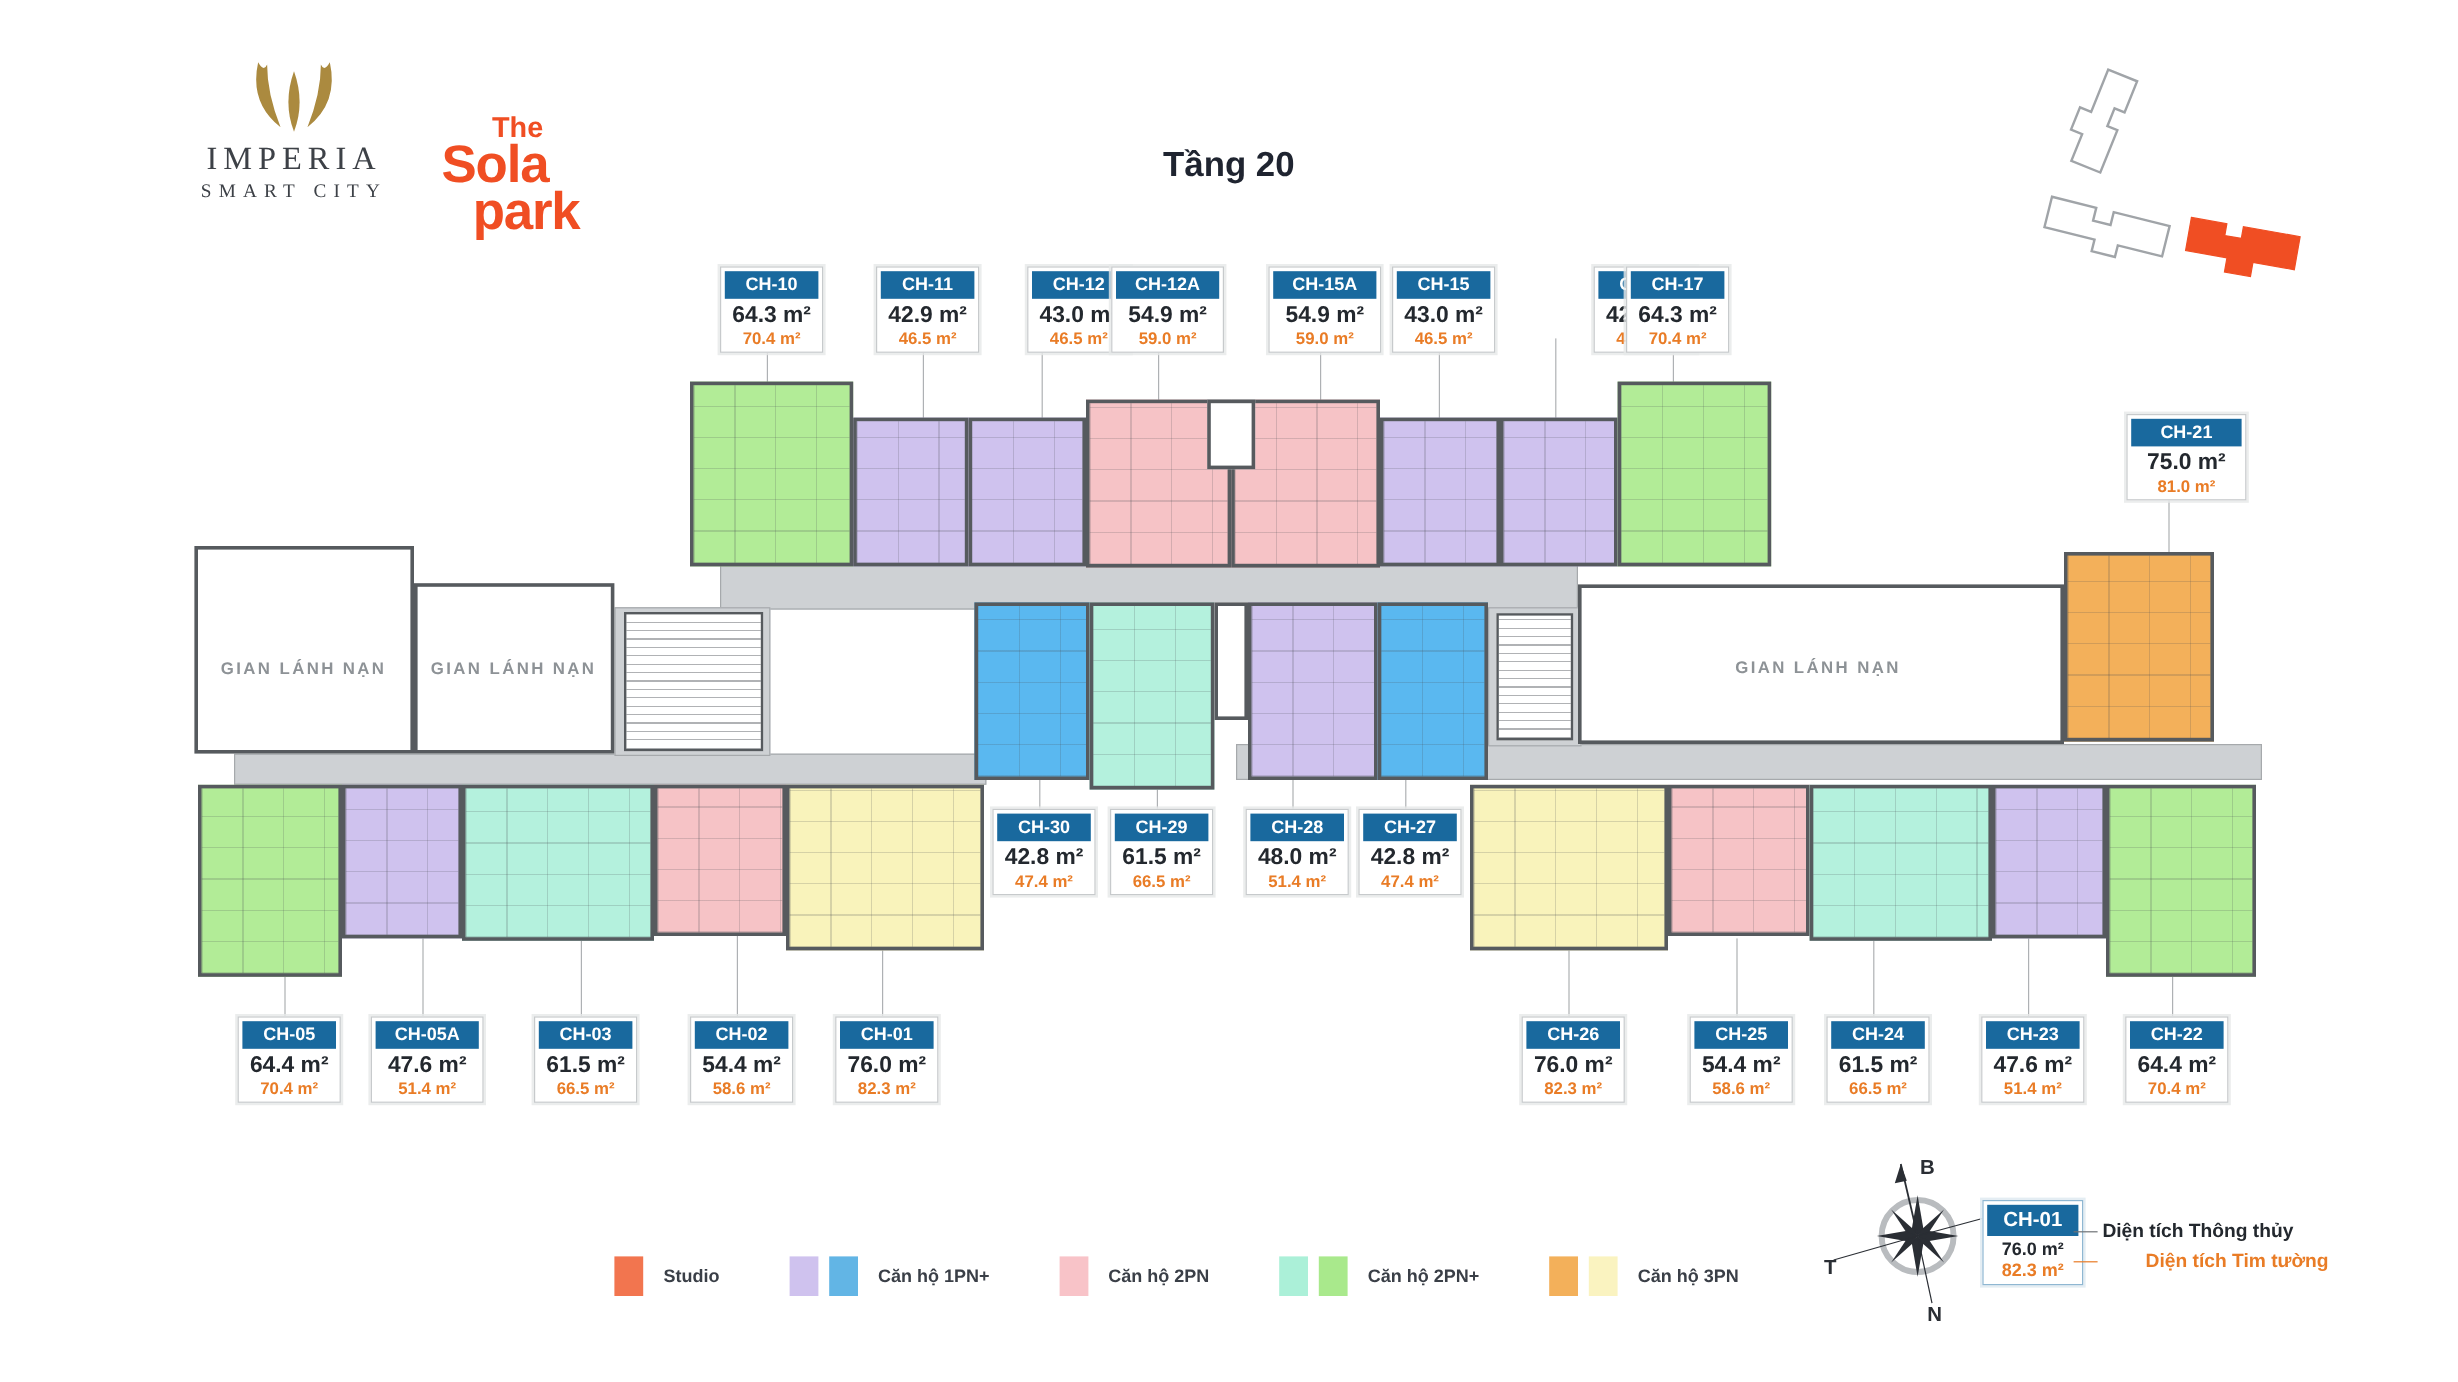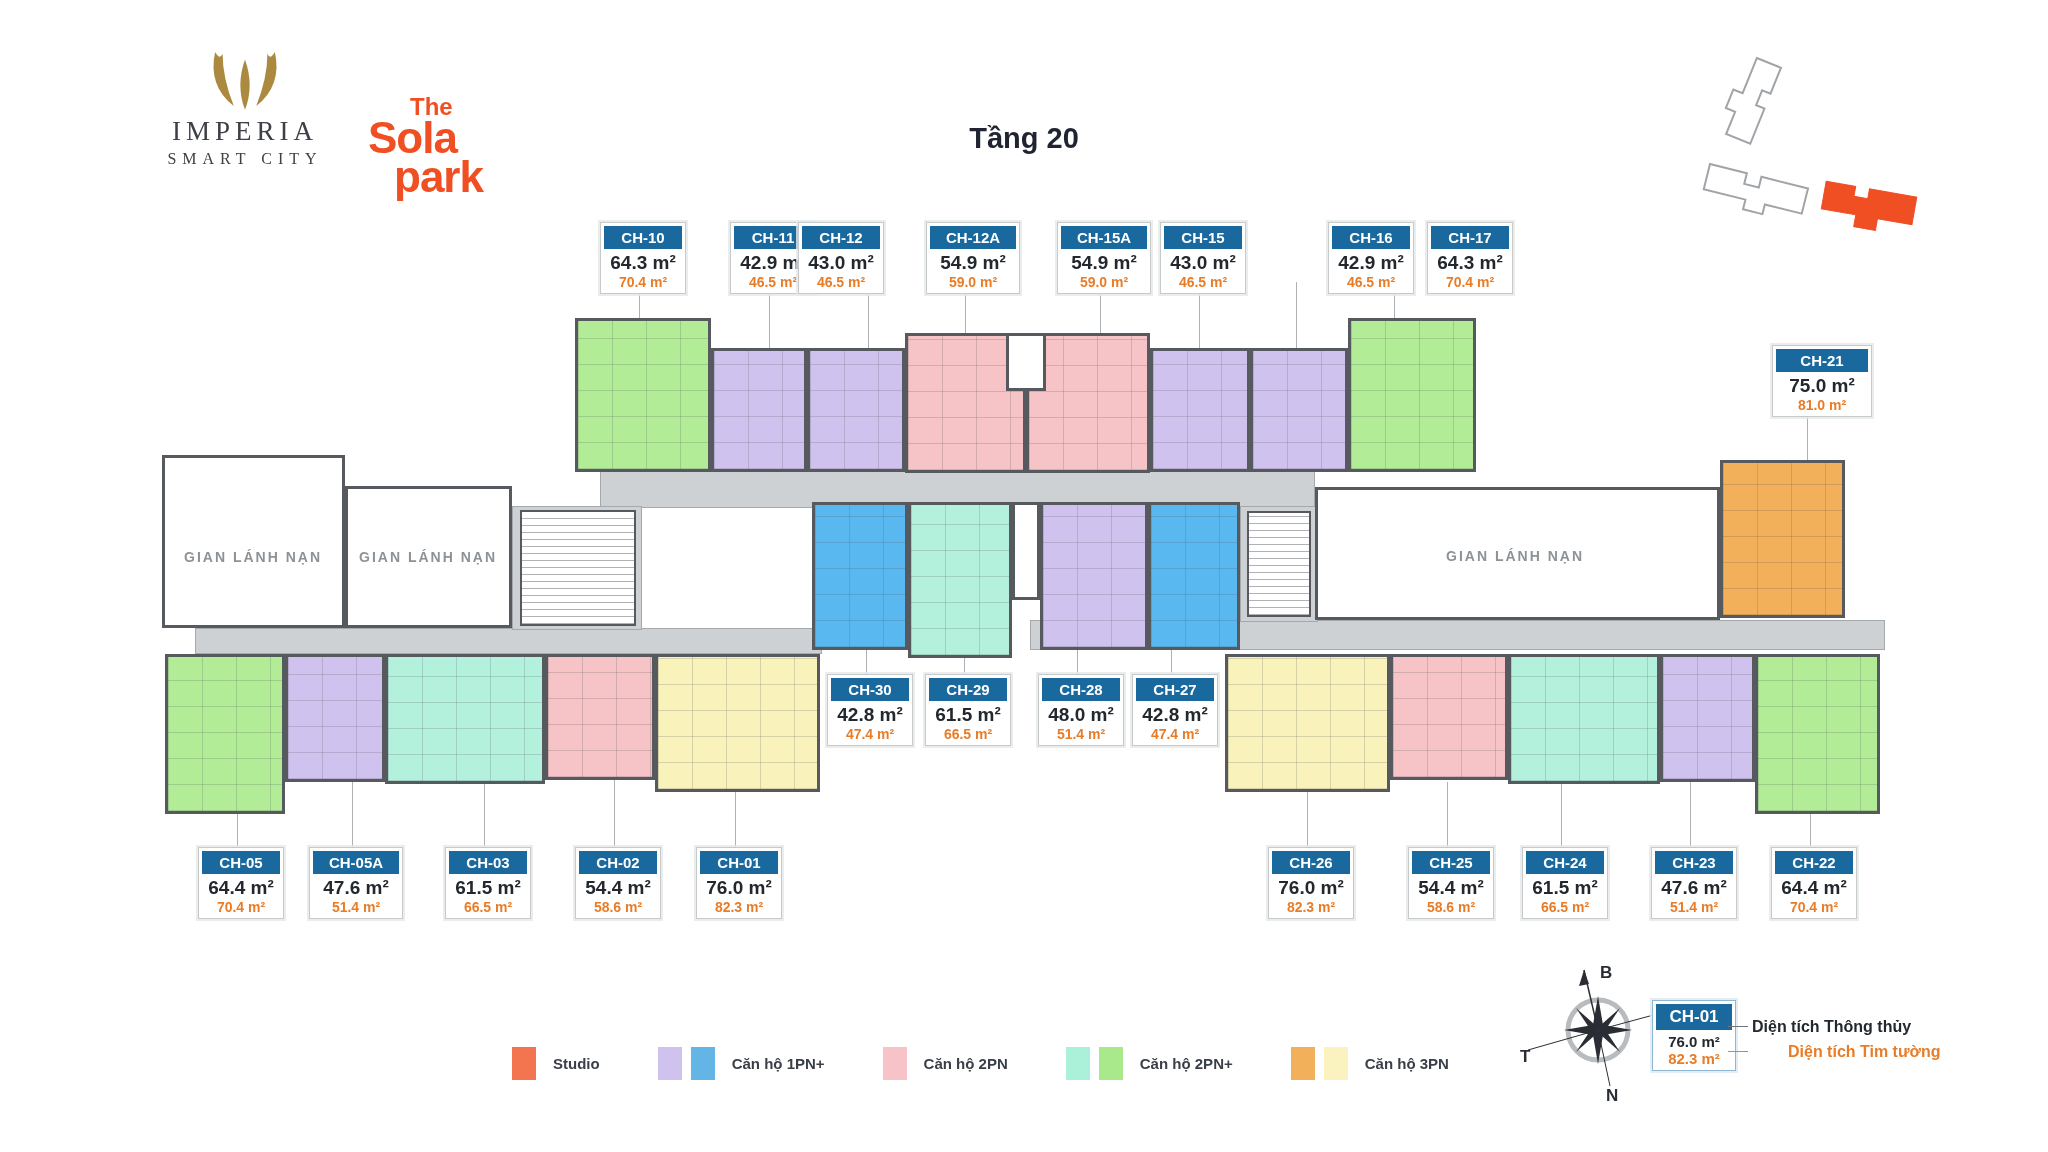--- a/index.html
+++ b/index.html
@@ -171,21 +171,21 @@
   <div class="callout" style="left:600px;top:222px">
     <div class="head">CH-10</div>
     <div class="net">64.3 m²</div>
     <div class="gross">70.4 m²</div>
   </div>
   <div class="callout" style="left:730px;top:222px">
     <div class="head">CH-11</div>
     <div class="net">42.9 m²</div>
     <div class="gross">46.5 m²</div>
   </div>
-  <div class="callout" style="left:798px;top:222px">
+  <div class="callout" style="left:856px;top:222px">
     <div class="head">CH-12</div>
     <div class="net">43.0 m²</div>
     <div class="gross">46.5 m²</div>
   </div>
   <div class="callout wide" style="left:926px;top:222px">
     <div class="head">CH-12A</div>
     <div class="net">54.9 m²</div>
     <div class="gross">59.0 m²</div>
   </div>
   <div class="callout wide" style="left:1057px;top:222px">
@@ -196,21 +196,21 @@
   <div class="callout" style="left:1160px;top:222px">
     <div class="head">CH-15</div>
     <div class="net">43.0 m²</div>
     <div class="gross">46.5 m²</div>
   </div>
   <div class="callout" style="left:1328px;top:222px">
     <div class="head">CH-16</div>
     <div class="net">42.9 m²</div>
     <div class="gross">46.5 m²</div>
   </div>
-  <div class="callout" style="left:1427px;top:222px">
+  <div class="callout" style="left:1355px;top:222px">
     <div class="head">CH-17</div>
     <div class="net">64.3 m²</div>
     <div class="gross">70.4 m²</div>
   </div>
   <div class="callout big" style="left:1772px;top:345px">
     <div class="head">CH-21</div>
     <div class="net">75.0 m²</div>
     <div class="gross">81.0 m²</div>
   </div>
   <div class="callout" style="left:827px;top:674px">

